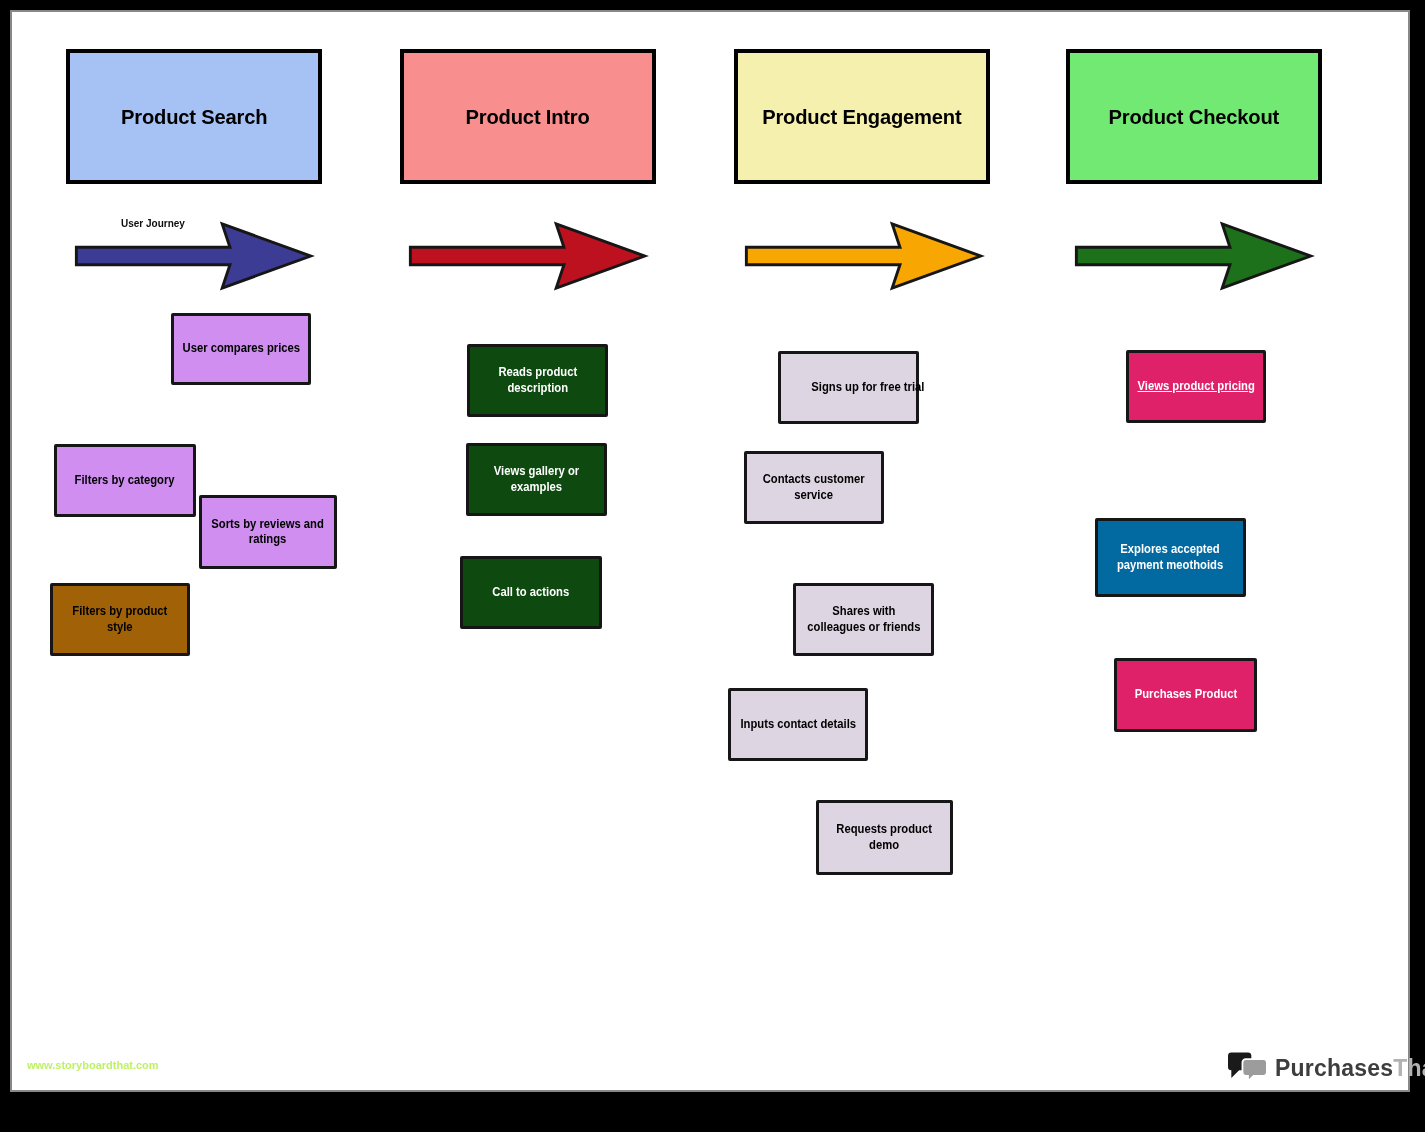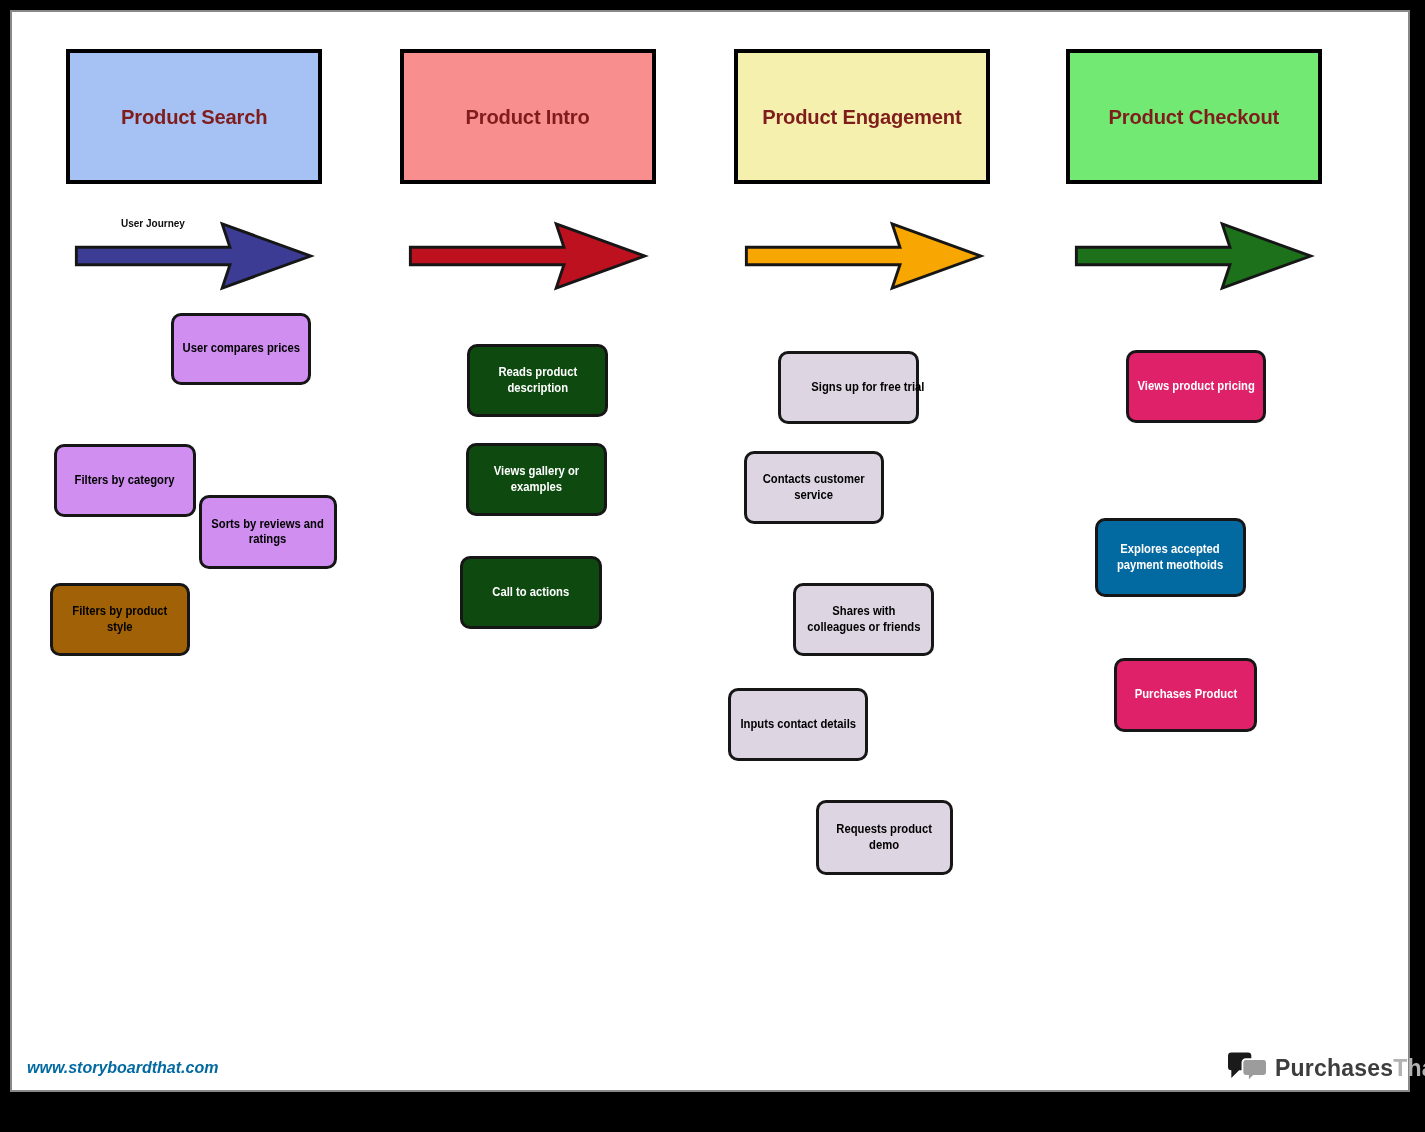--- a/index.html
+++ b/index.html
@@ -7,38 +7,38 @@
     position:relative;width:1425px;height:1132px;background:#000;
     font-family:"Liberation Sans",sans-serif;overflow:hidden;
   }
   .page{
     position:absolute;left:10px;top:10px;width:1396px;height:1078px;
     background:#ffffff;border:2px solid #888888;
   }
   .header{
     position:absolute;box-sizing:border-box;width:256px;height:135px;
     border:4px solid #000;display:flex;align-items:center;justify-content:center;
-    font-weight:bold;font-size:21px;color:#7f1d1d;letter-spacing:-0.2px;
+    font-weight:bold;font-size:21px;color:#000000;letter-spacing:-0.2px;
   }
   .header .txt{transform:scaleX(0.96);white-space:pre;}
   .uj-label{
     position:absolute;left:121px;top:218px;font-weight:bold;font-size:10px;color:#0d0d0d;
   }
   .arrow{position:absolute;width:244px;height:70px;}
   .note{
     position:absolute;box-sizing:border-box;
-    border:3px solid #161616;border-radius:10px;
+    border:3px solid #161616;border-radius:2px;
     display:flex;align-items:center;justify-content:center;
     text-align:center;font-weight:bold;font-size:12.5px;line-height:1.22;
     padding:2px;
   }
   .note .txt{white-space:pre;transform:scaleX(0.9);transform-origin:center;}
   .note.dark{color:#ffffff;}
   .watermark{
-    position:absolute;left:27px;top:1059px;font-weight:bold;font-size:16px;color:#0369a1;font-style:italic;
+    position:absolute;left:27px;top:1059px;font-weight:bold;font-size:11px;color:#bef264;
   }
   .logo{
     position:absolute;left:1228px;top:1050px;display:flex;align-items:center;gap:7px;
   }
   .logo-text{font-size:23px;font-weight:600;letter-spacing:0.2px;color:#3d3d3d;}
   .logo-text .that{color:#b2b2b2;}
 </style>
 </head>
 <body>
 
@@ -112,21 +112,21 @@
 colleagues or friends</span>
   </div>
   <div class="note" style="left:728px;top:688px;width:140px;height:73px;background:#ded5e3;">
     <span class="txt">Inputs contact details</span>
   </div>
   <div class="note" style="left:816px;top:800px;width:137px;height:75px;background:#ded5e3;">
     <span class="txt">Requests product
 demo</span>
   </div>
 
-  <div class="note dark" style="left:1126px;top:350px;width:140px;height:73px;background:#de2168;">
+  <div class="note dark" style="left:1126px;top:350px;width:140px;height:73px;background:#de2168;text-decoration:underline;">
     <span class="txt">Views product pricing</span>
   </div>
   <div class="note dark" style="left:1095px;top:518px;width:151px;height:79px;background:#0369a1;">
     <span class="txt">Explores accepted
 payment meothoids</span>
   </div>
   <div class="note dark" style="left:1114px;top:658px;width:143px;height:74px;background:#de2168;">
     <span class="txt">Purchases Product</span>
   </div>
 

